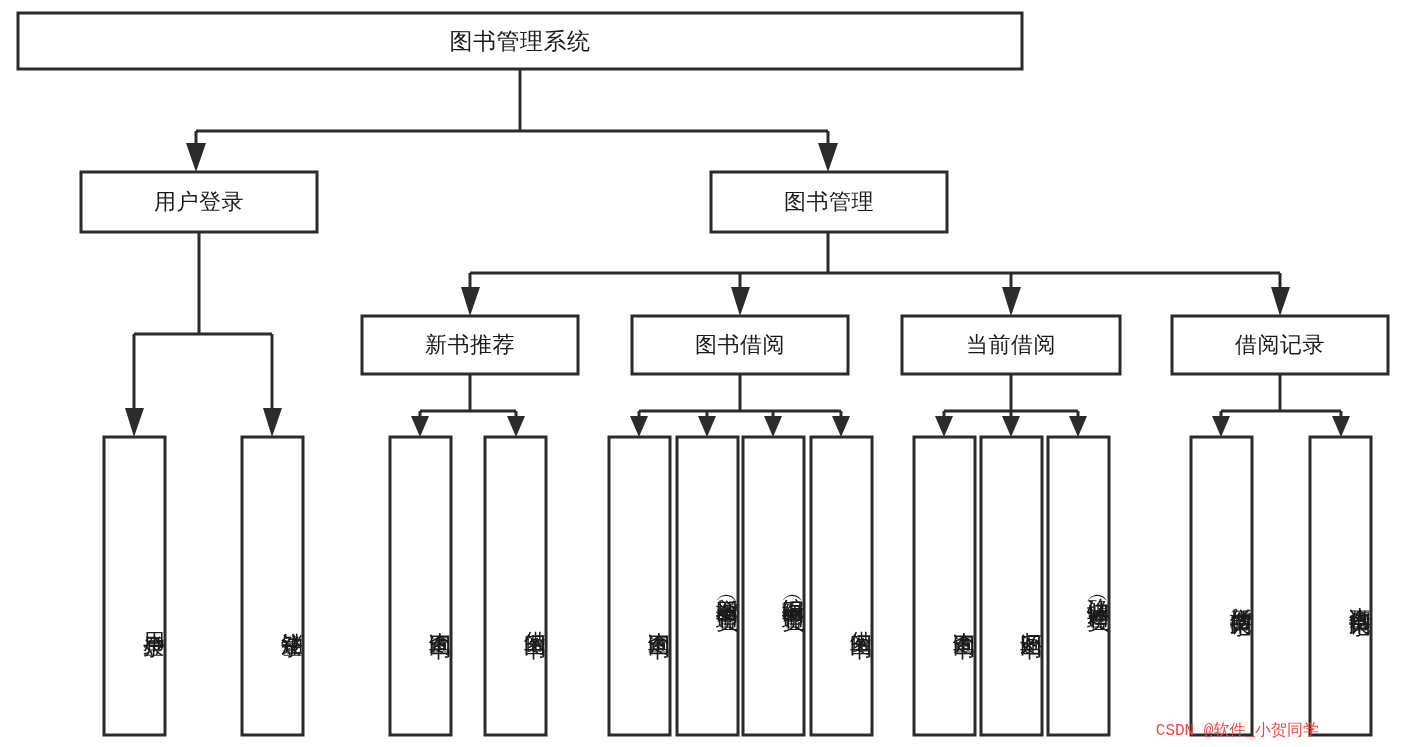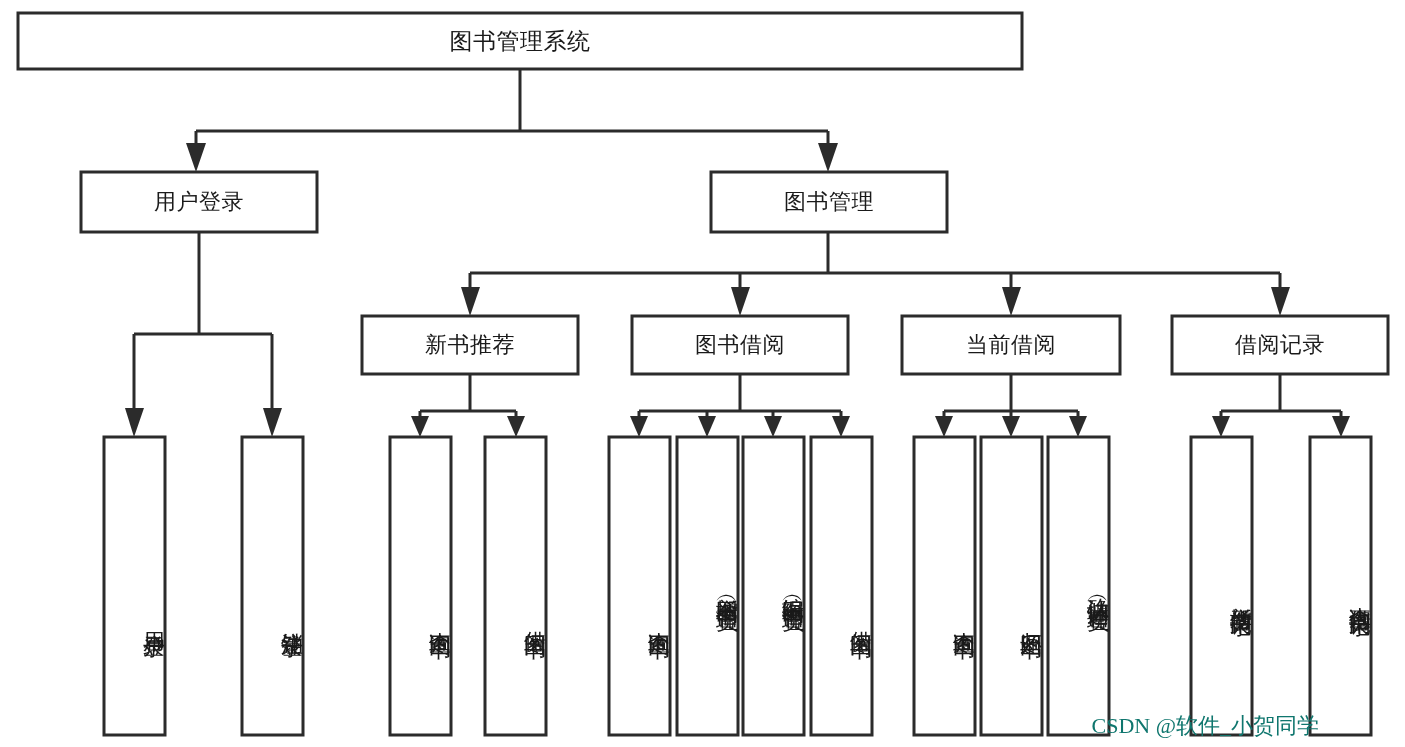--- a/index.html
+++ b/index.html
@@ -65,23 +65,23 @@
     display: flex;
     align-items: flex-start;
     justify-content: center;
     white-space: nowrap;
     pointer-events: none;
   }
   .watermark {
     position: absolute;
     right: 8px;
     bottom: 6px;
-    font-family: Liberation Serif, serif;
-    font-size: 22px;
-    color: #0f766e;
+    font-family: Liberation Mono, monospace;
+    font-size: 16px;
+    color: #ef4444;
     white-space: nowrap;
   }
 </style>
 </head>
 <body>
 
 <div id="diagram-root">
 
   <svg class="diagram" viewBox="0 0 1405 747" xmlns="http://www.w3.org/2000/svg">
 

